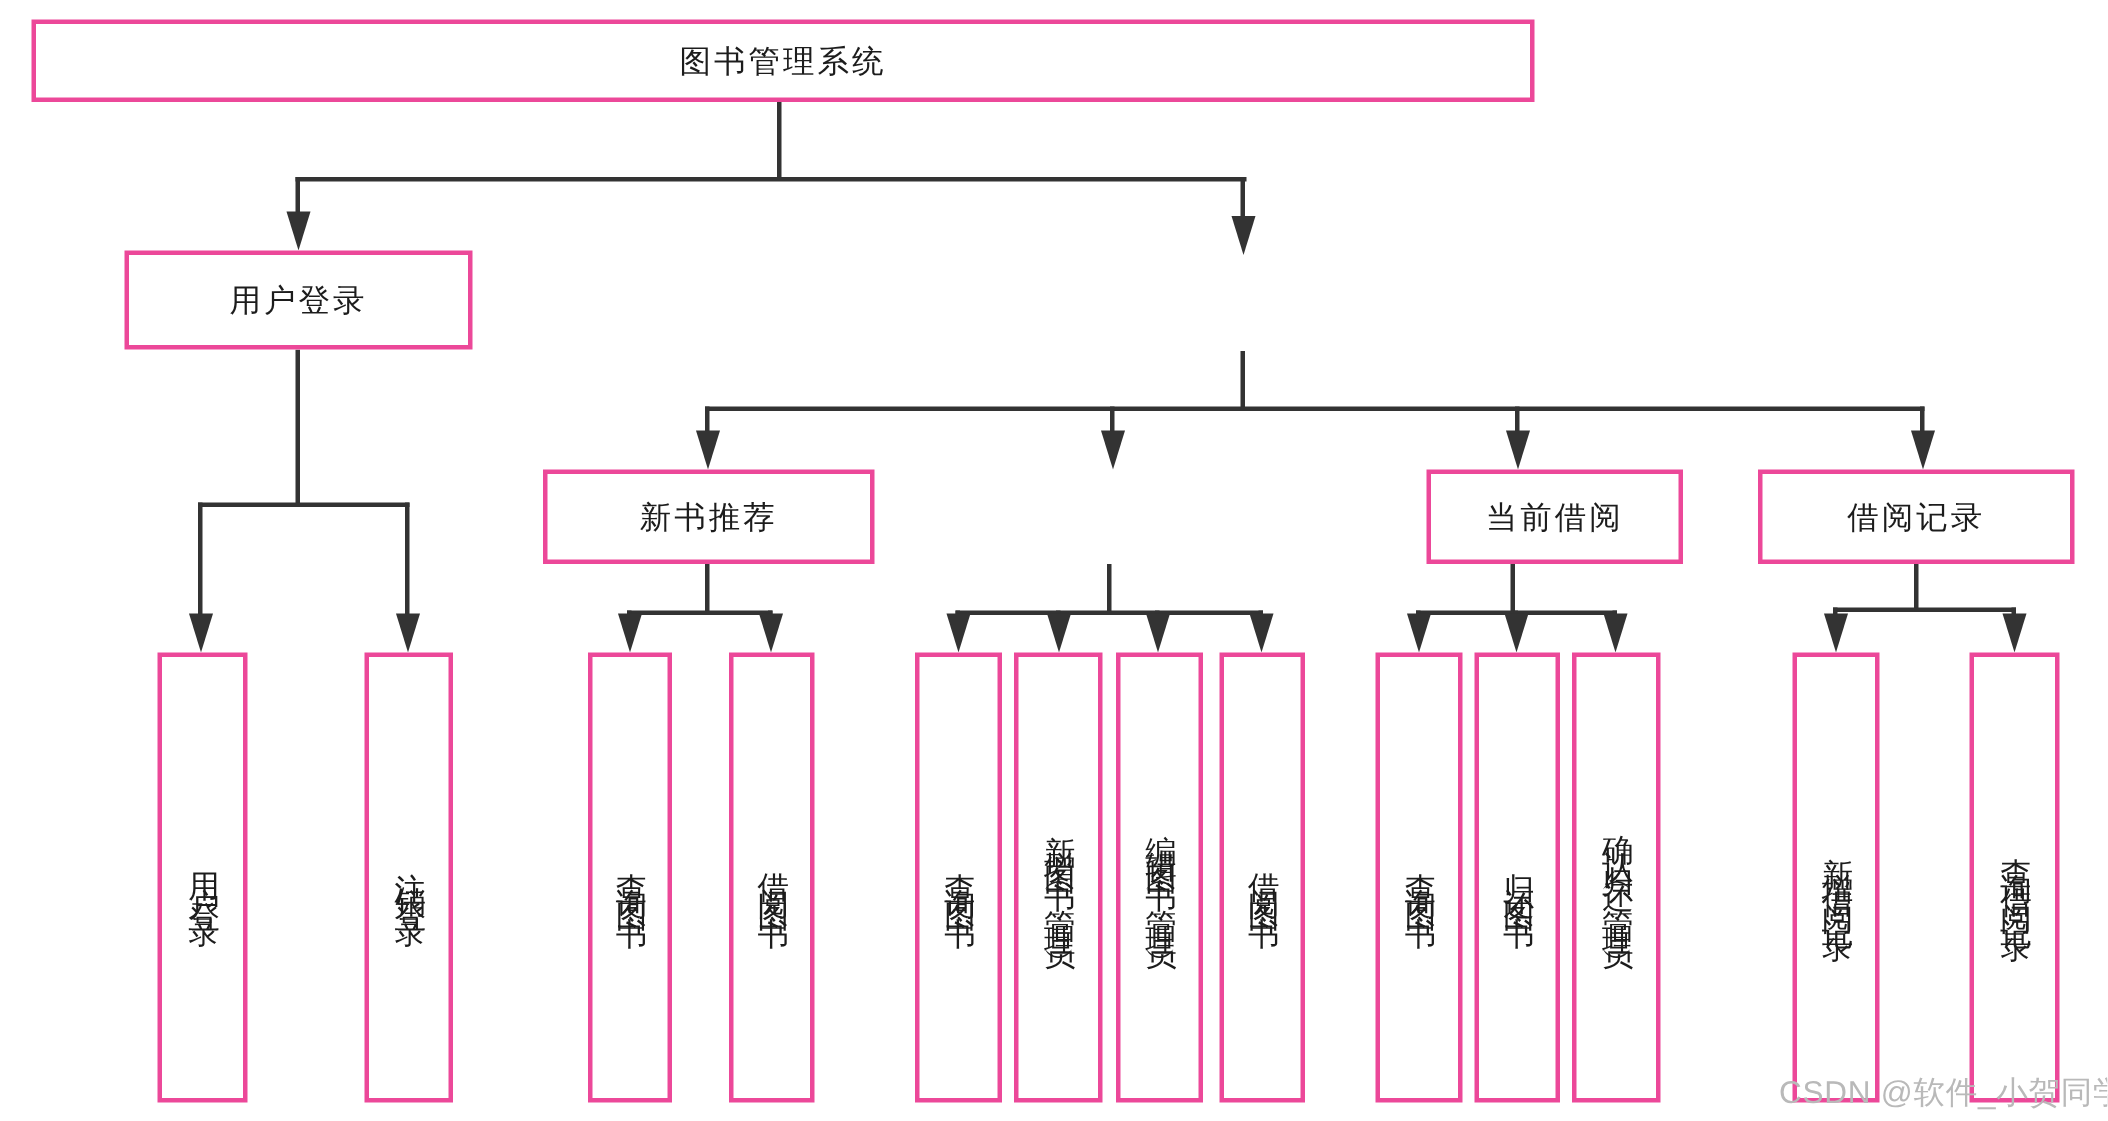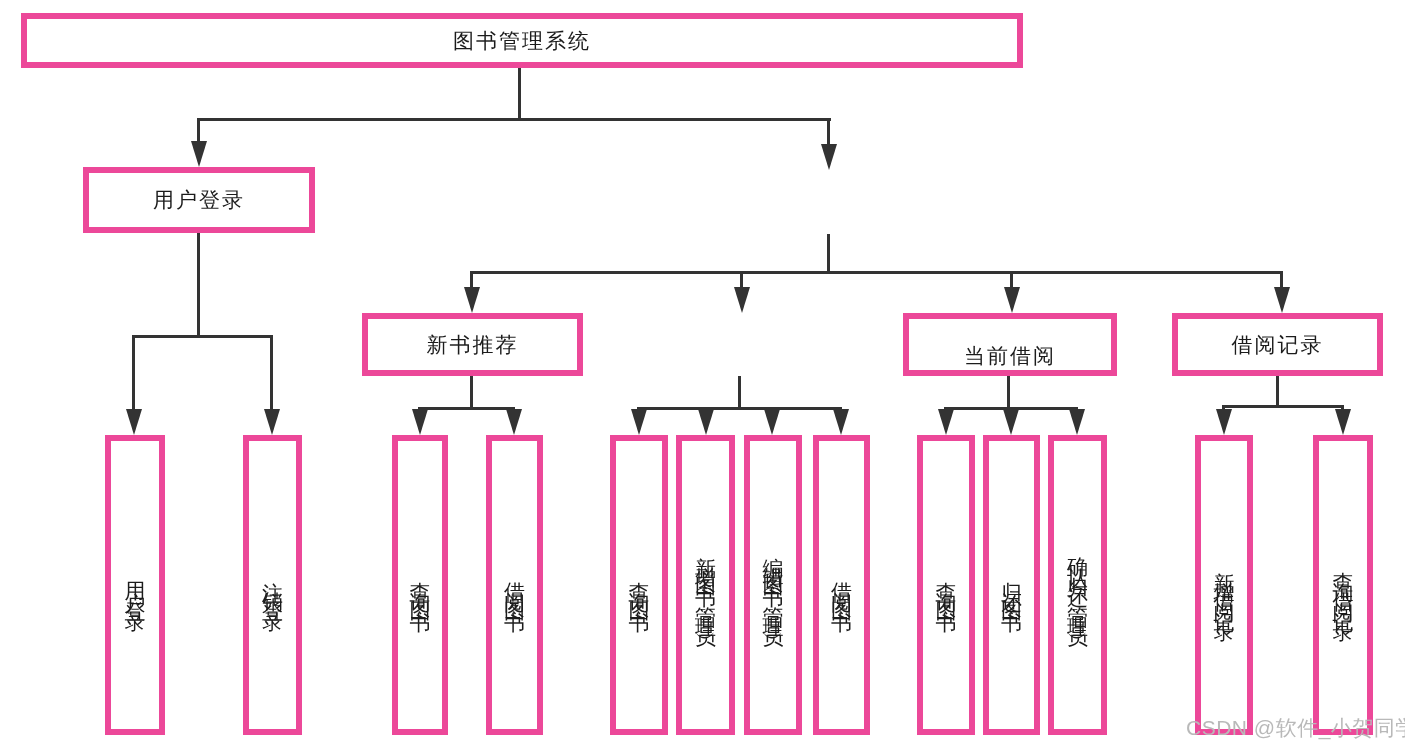--- a/index.html
+++ b/index.html
@@ -1,19 +1,19 @@
 <!DOCTYPE html>
 <html lang="zh"><head>
 <meta charset="utf-8">
 <style>
   html,body{margin:0;padding:0;background:#ffffff;}
   body{font-family:"Liberation Sans",sans-serif;}
   #canvas{position:relative;width:1405px;height:747px;background:#ffffff;overflow:hidden;}
   .box{
-    position:absolute;background:#ffffff;border:6px solid #ec4899;box-sizing:border-box;
+    position:absolute;background:#ffffff;border:3px solid #ec4899;box-sizing:border-box;
     display:flex;align-items:center;justify-content:center;
     color:#1c1c1c;font-size:21px;letter-spacing:2px;z-index:2;
   }
   .vbox{letter-spacing:0;}
   .vtext{
     writing-mode:vertical-rl;text-orientation:mixed;
     letter-spacing:10px;line-height:1.15;font-size:21px;color:#1c1c1c;
   }
   .hl{position:absolute;height:3px;background:#333333;z-index:1;}
   .vl{position:absolute;width:3px;background:#333333;z-index:1;}
@@ -33,21 +33,21 @@
     <span>图书管理系统</span>
   </div>
 
   <div class="box" style="left:83px;top:167px;width:232px;height:66px;">
     <span>用户登录</span>
   </div>
 
   <div class="box" style="left:362px;top:313px;width:221px;height:63px;">
     <span>新书推荐</span>
   </div>
-  <div class="box" style="left:903px;top:313px;width:214px;height:63px;align-items:flex-end;">
+  <div class="box" style="left:951px;top:313px;width:171px;height:63px;">
     <span>当前借阅</span>
   </div>
   <div class="box" style="left:1172px;top:313px;width:211px;height:63px;">
     <span>借阅记录</span>
   </div>
 
   <div class="box vbox" style="left:105px;top:435px;width:60px;height:300px;">
     <span class="vtext">用户登录</span>
   </div>
   <div class="box vbox" style="left:243px;top:435px;width:59px;height:300px;">

